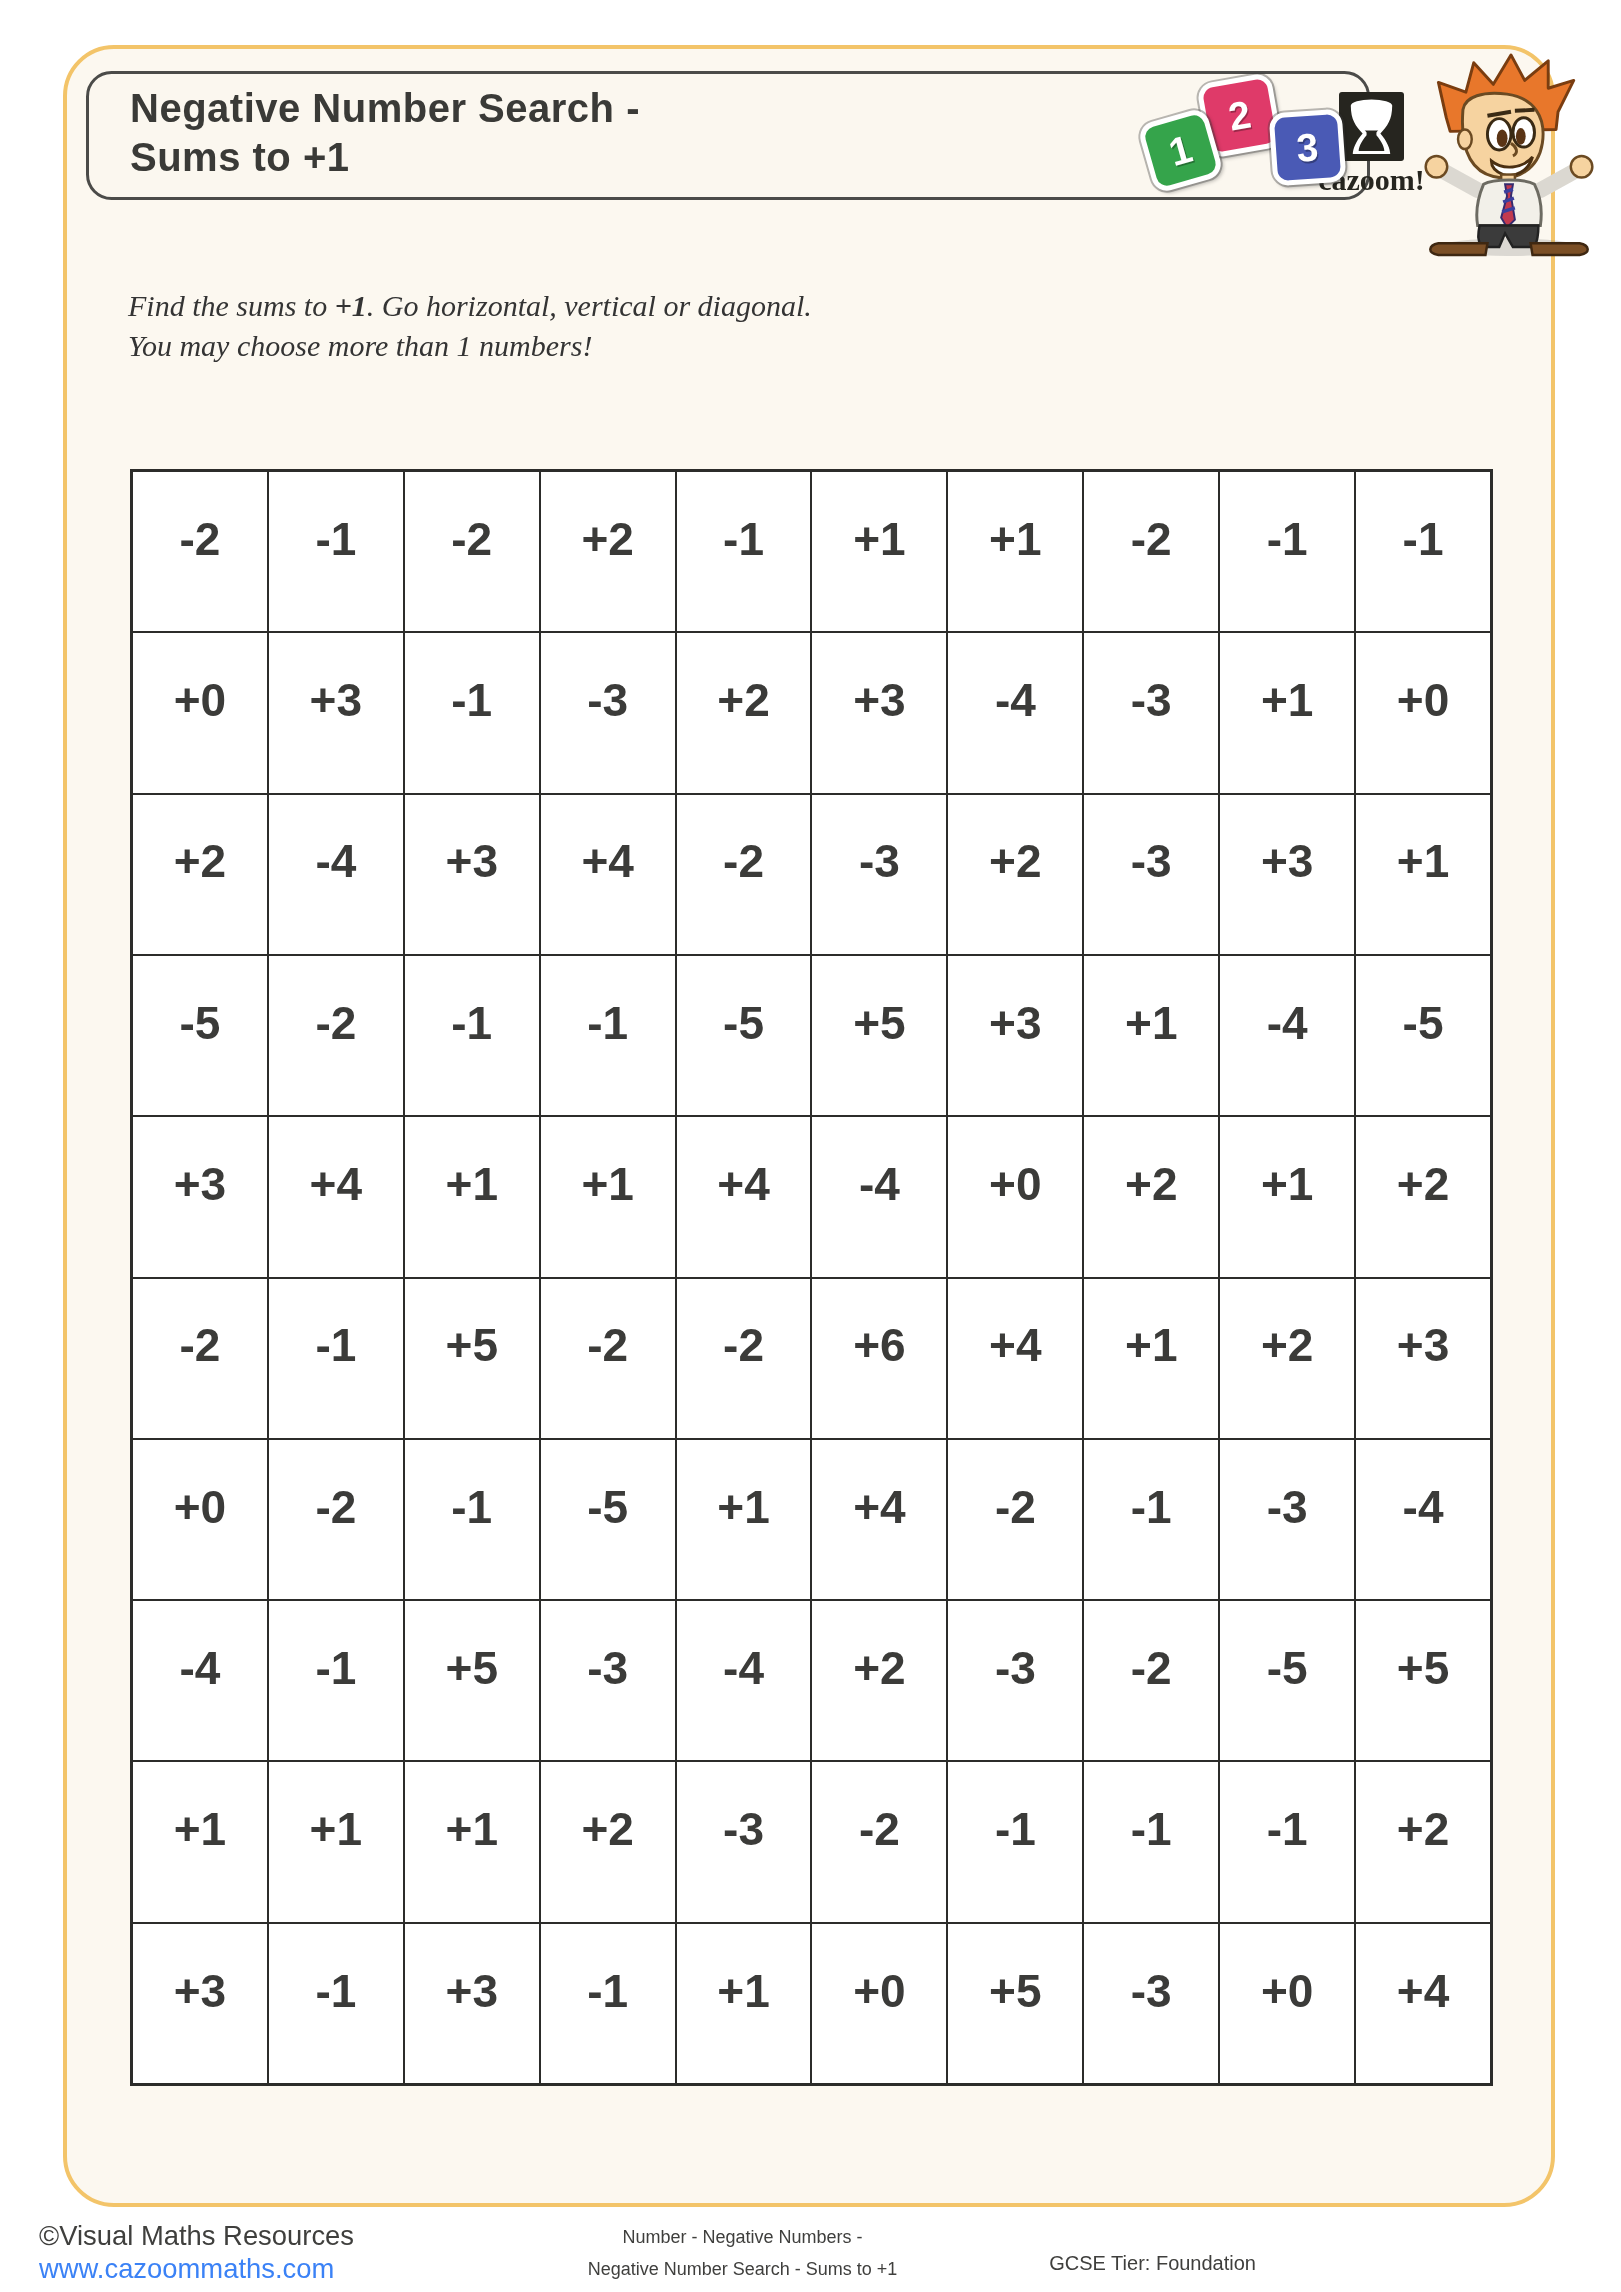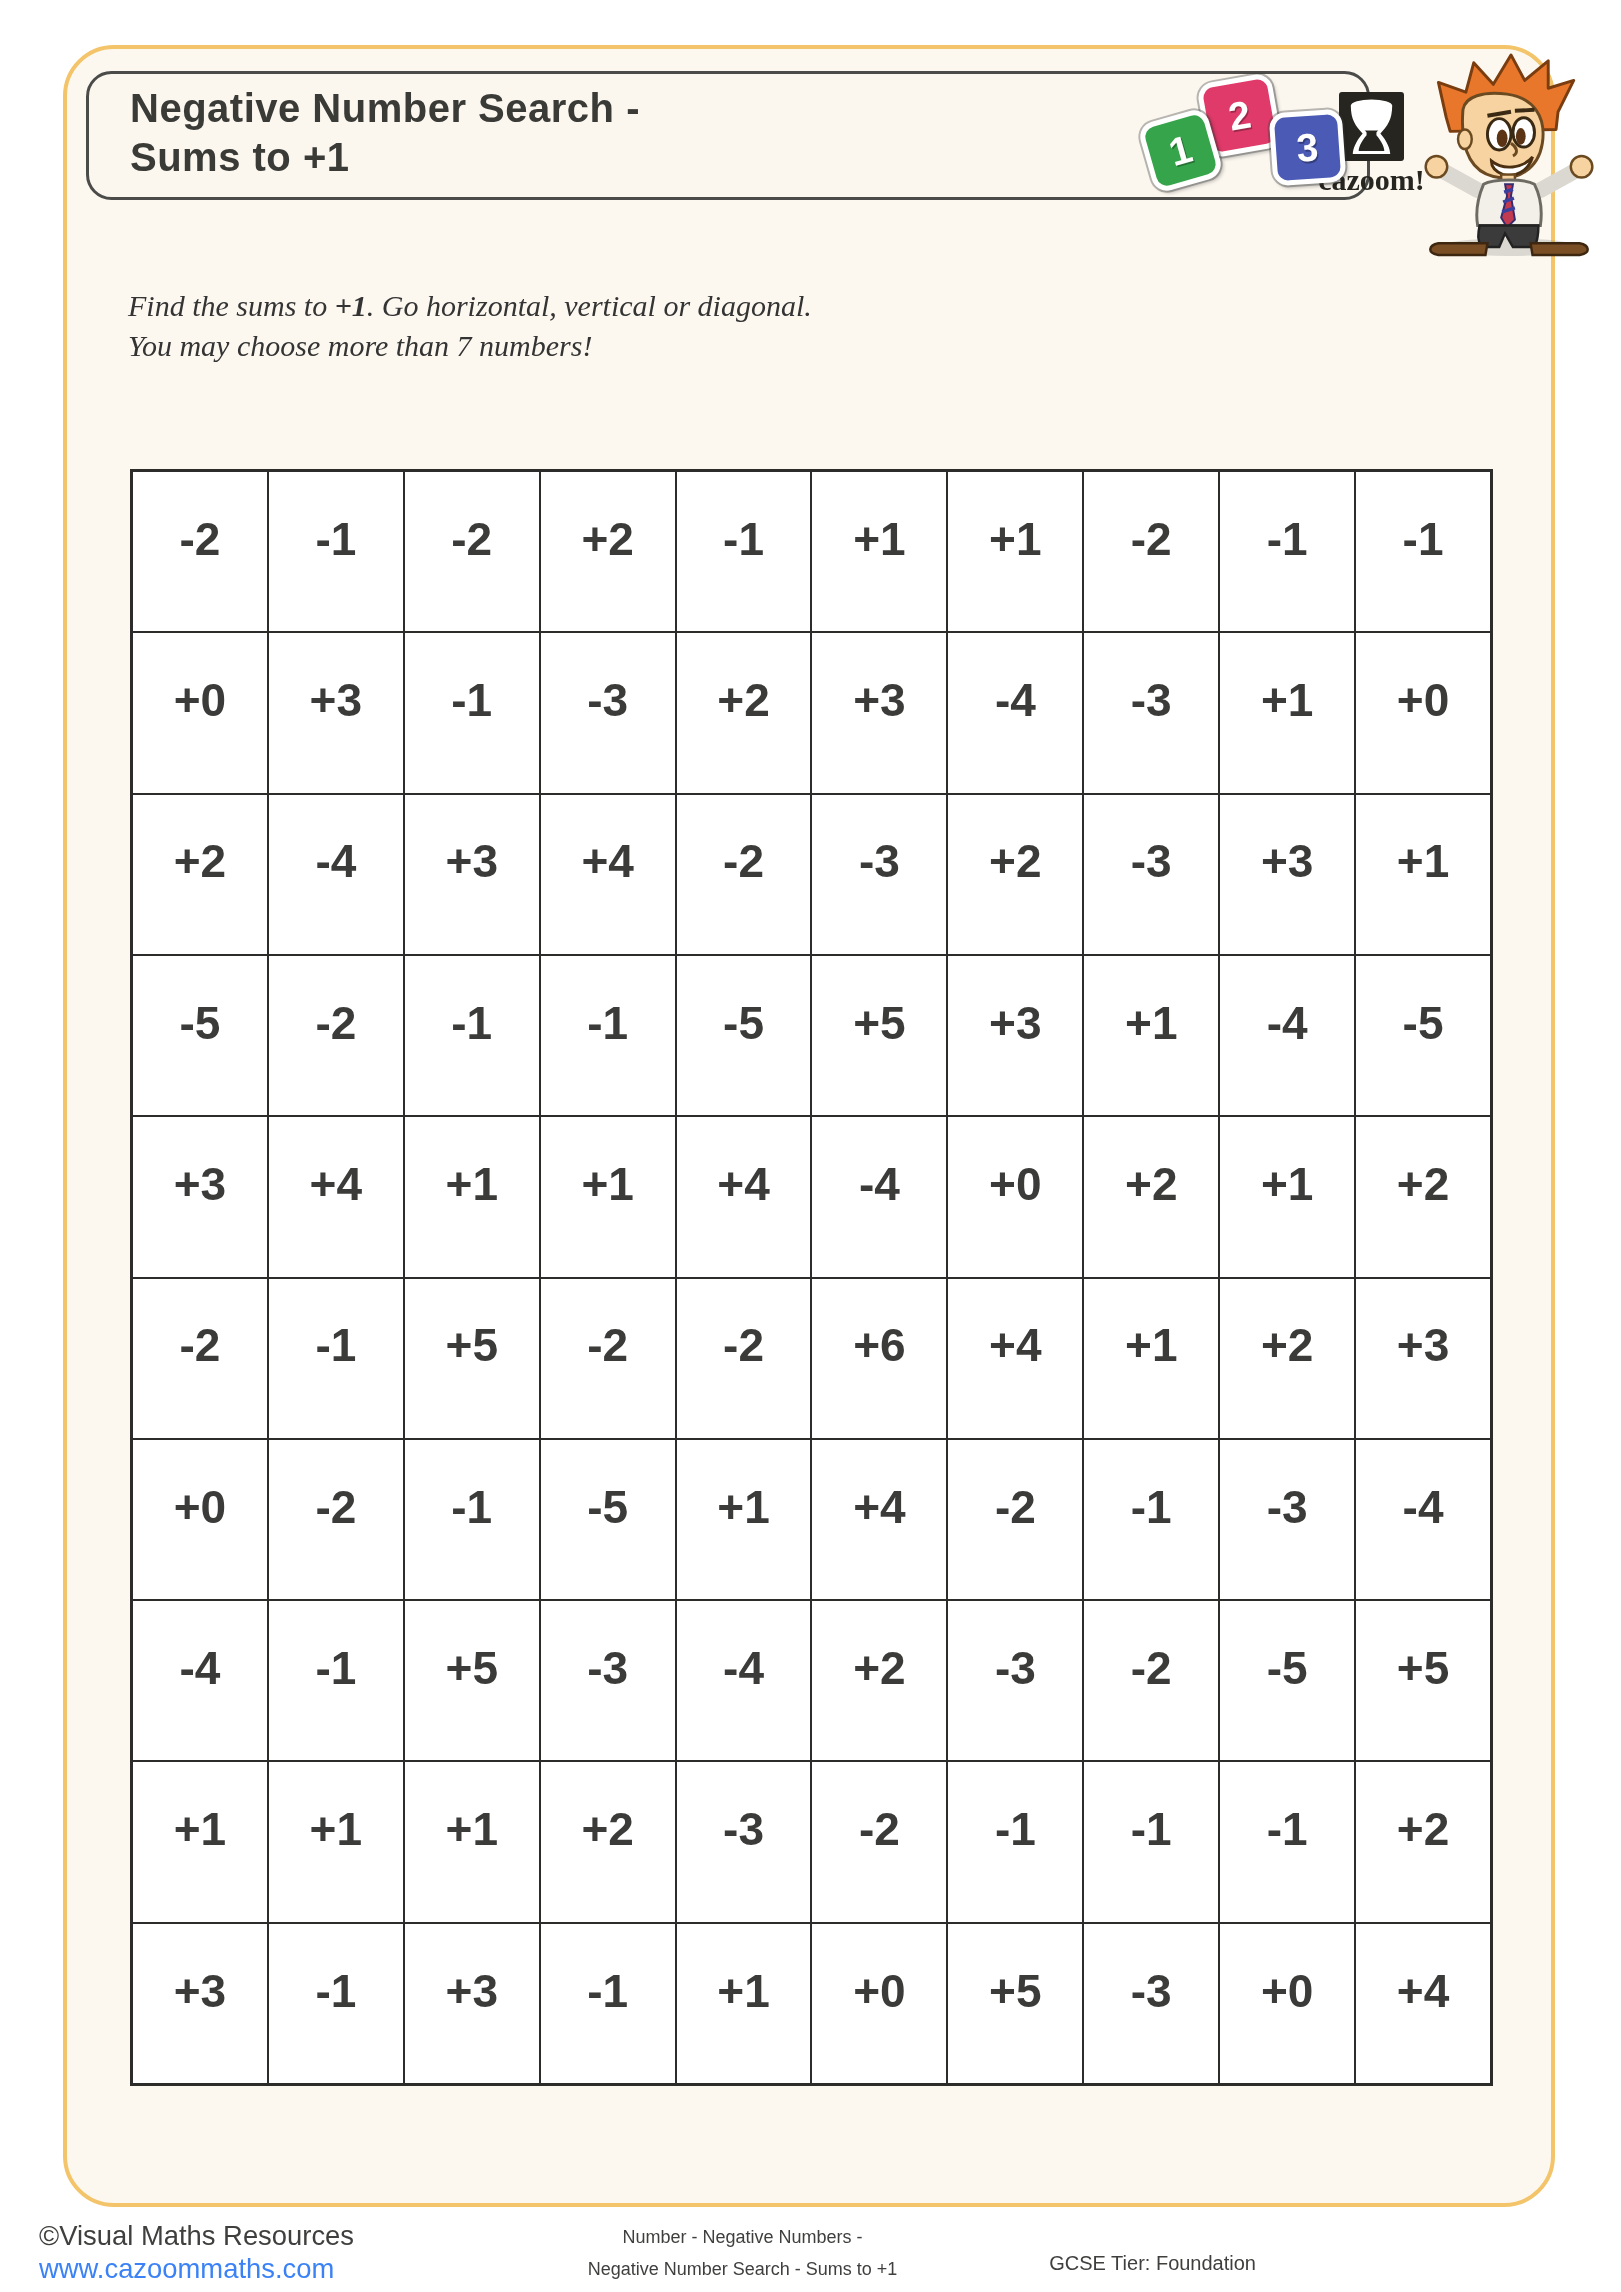--- a/index.html
+++ b/index.html
@@ -111,21 +111,21 @@
     <path d="M97,154 L106,151 M96,164 L107,160 M95,174 L108,170" stroke="#3a3f9e" stroke-width="3.5"></path>
 
     <path d="M72,188 C70,198 70,204 74,210 L92,210 L98,196 L106,210 L128,210 C132,202 132,194 132,188 Z" fill="#3b3b3b" stroke="#222" stroke-width="2.5"></path>
 
     <path d="M30,206 C20,208 18,216 30,218 L78,218 L80,206 Z" fill="#7b4f26" stroke="#3e2711" stroke-width="2.5"></path>
     <path d="M174,206 C184,208 186,216 174,218 L126,218 L124,206 Z" fill="#7b4f26" stroke="#3e2711" stroke-width="2.5"></path>
   </svg>
 
   <div class="instructions">
     <div><span>Find the sums to </span><b>+1</b><span>. Go horizontal, vertical or diagonal.</span></div>
-    <div>You may choose more than 7 numbers!</div>
+    <div>You may choose more than 1 numbers!</div>
   </div>
 
   <div class="number-grid">
       <div class="grid-row">
         <div class="grid-cell">-2</div>
         <div class="grid-cell">-1</div>
         <div class="grid-cell">-2</div>
         <div class="grid-cell">+2</div>
         <div class="grid-cell">-1</div>
         <div class="grid-cell">+1</div>

